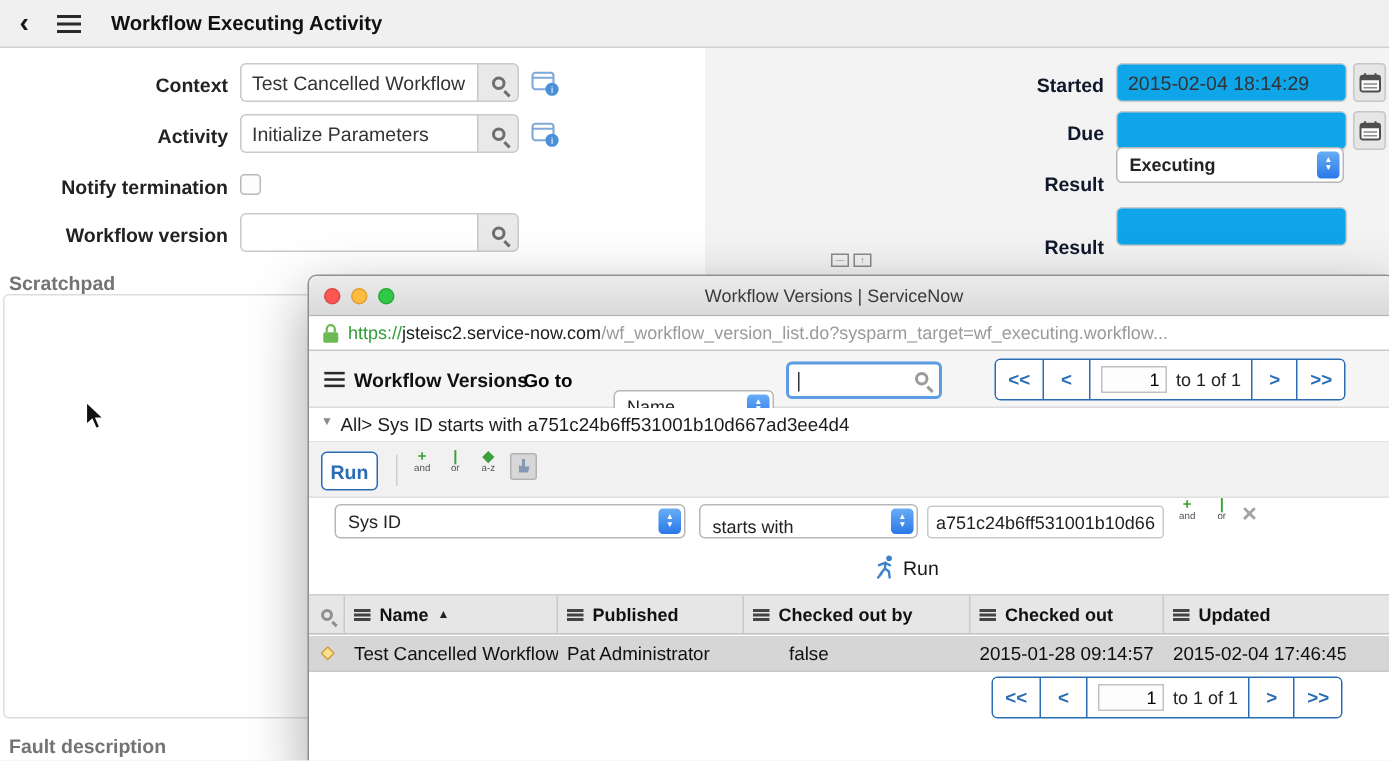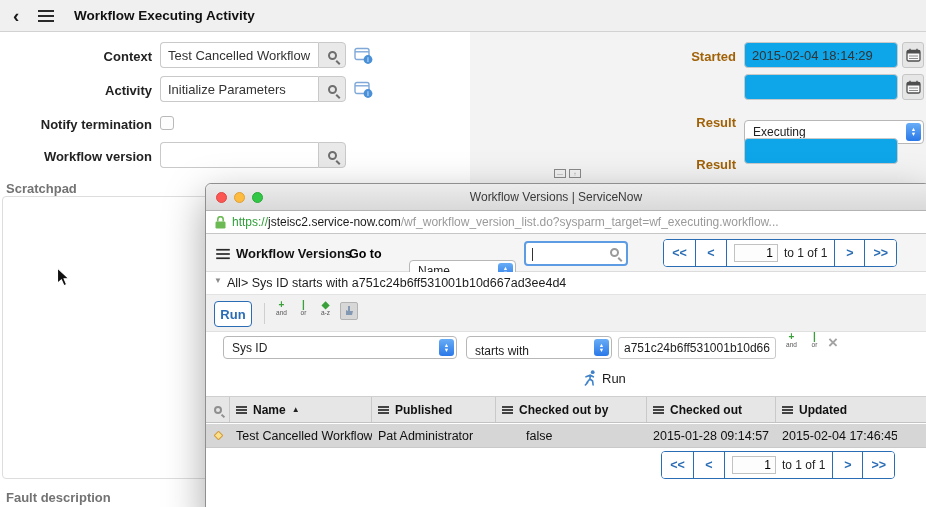--- a/index.html
+++ b/index.html
@@ -11,21 +11,21 @@
   .topbar { position:absolute; left:0; top:0; width:926px; height:32px; background:#f0f0f0; border-bottom:1px solid #d2d2d2; }
   .back { position:absolute; left:13px; top:5px; font-size:19px; font-weight:bold; color:#1a1a1a; }
   .bars { width:16px; height:12px; display:inline-block; border-top:2.5px solid #2a2a2a; border-bottom:2.5px solid #2a2a2a; position:relative; }
   .bars::after { content:""; position:absolute; left:0; right:0; top:50%; margin-top:-1.25px; height:2.5px; background:#2a2a2a; }
   .topbar .bars { position:absolute; left:38px; top:10px; }
   .page-title { position:absolute; left:74px; top:0; line-height:32px; font-size:13.5px; font-weight:bold; color:#111; }
 
   
   .white-panel { position:absolute; left:0; top:32px; width:470px; height:475px; background:#fff; }
   .flabel { position:absolute; font-size:13px; font-weight:bold; color:#222; text-align:right; width:152px; }
-  .flabel-r { position:absolute; font-size:13px; font-weight:bold; color:#a16207; text-align:right; width:180px; left:556px; }
+  .flabel-r { position:absolute; font-size:13px; font-weight:bold; color:#0f172a; text-align:right; width:180px; left:556px; }
   .fin { background:#0ea5e9; border:1px solid #c9c9c9; border-radius:4px; font-size:13px; color:#333; padding:0 7px; height:26px; }
   .ingroup { position:absolute; display:flex; height:26px; }
   .ingroup input { width:158px; border:1px solid #c9c9c9; border-right:none; border-radius:4px 0 0 4px; font-size:13px; color:#333; padding:0 7px; font-family:"Liberation Sans",sans-serif; }
   .searchbtn { width:28px; height:26px; background:#e9e9e9; border:1px solid #c9c9c9; border-radius:0 4px 4px 0; display:flex; align-items:center; justify-content:center; }
   .mag { display:inline-block; width:9px; height:9px; border:2px solid #6e6e6e; border-radius:50%; position:relative; }
   .mag::after { content:""; position:absolute; width:2px; height:5px; background:#6e6e6e; transform:rotate(-45deg); left:7px; top:7px; }
   .checkbox { position:absolute; width:14px; height:14px; background:#fdfdfd; border:1px solid #b9b9b9; border-radius:3px; }
   .calbtn { position:absolute; width:22px; height:26px; background:#e6e6e6; border:1px solid #c6c6c6; border-radius:3px; display:flex; align-items:center; justify-content:center; }
   .sel { position:relative; background:#fff; border:1px solid #b7b7b7; border-radius:4px; font-size:12px; color:#222; display:flex; align-items:center; padding-left:8px; }
   .stepper { position:absolute; right:2px; top:2px; bottom:2px; width:15px; border-radius:3px; background:linear-gradient(#68adf6,#2a78e8); color:#fff; display:flex; flex-direction:column; align-items:center; justify-content:center; font-size:5.5px; line-height:5px; }
@@ -155,34 +155,35 @@
     <svg width="15" height="14" viewBox="0 0 15 14">
       <rect x="1" y="2.5" width="13" height="10.5" rx="1.5" fill="#fafafa" stroke="#4f4f4f" stroke-width="1.3"></rect>
       <rect x="1" y="2.5" width="13" height="3" fill="#4f4f4f"></rect>
       <line x1="4" y1="0.8" x2="4" y2="3" stroke="#4f4f4f" stroke-width="1.4"></line>
       <line x1="11" y1="0.8" x2="11" y2="3" stroke="#4f4f4f" stroke-width="1.4"></line>
       <line x1="3" y1="8" x2="12" y2="8" stroke="#8a8a8a" stroke-width="1"></line>
       <line x1="3" y1="10.5" x2="12" y2="10.5" stroke="#8a8a8a" stroke-width="1"></line>
     </svg>
   </span>
 
+  <div class="flabel-r" style="top:81px;">Due</div>
   <input class="fin abs" style="left: 744px; top: 74px; width: 154px;" value="">
   <span class="calbtn" style="left:902px; top:74px;">
     <svg width="15" height="14" viewBox="0 0 15 14">
       <rect x="1" y="2.5" width="13" height="10.5" rx="1.5" fill="#fafafa" stroke="#4f4f4f" stroke-width="1.3"></rect>
       <rect x="1" y="2.5" width="13" height="3" fill="#4f4f4f"></rect>
       <line x1="4" y1="0.8" x2="4" y2="3" stroke="#4f4f4f" stroke-width="1.4"></line>
       <line x1="11" y1="0.8" x2="11" y2="3" stroke="#4f4f4f" stroke-width="1.4"></line>
       <line x1="3" y1="8" x2="12" y2="8" stroke="#8a8a8a" stroke-width="1"></line>
       <line x1="3" y1="10.5" x2="12" y2="10.5" stroke="#8a8a8a" stroke-width="1"></line>
     </svg>
   </span>
 
   <div class="flabel-r" style="top:115px;">Result</div>
-  <div class="sel abs" style="left:744px; top:120px; width:180px; height:24px;">
+  <div class="sel abs" style="left:744px; top:98px; width:152px; height:24px;font-weight:bold;">
     <span>Executing</span>
     <span class="stepper">
         <span>▲</span>
         <span>▼</span>
       </span>
   </div>
 
   <div class="flabel-r" style="top:145px;margin-top:12px;">Result</div>
   <input class="fin abs" style="left: 744px; top: 138px; width: 154px;" value="">
 

